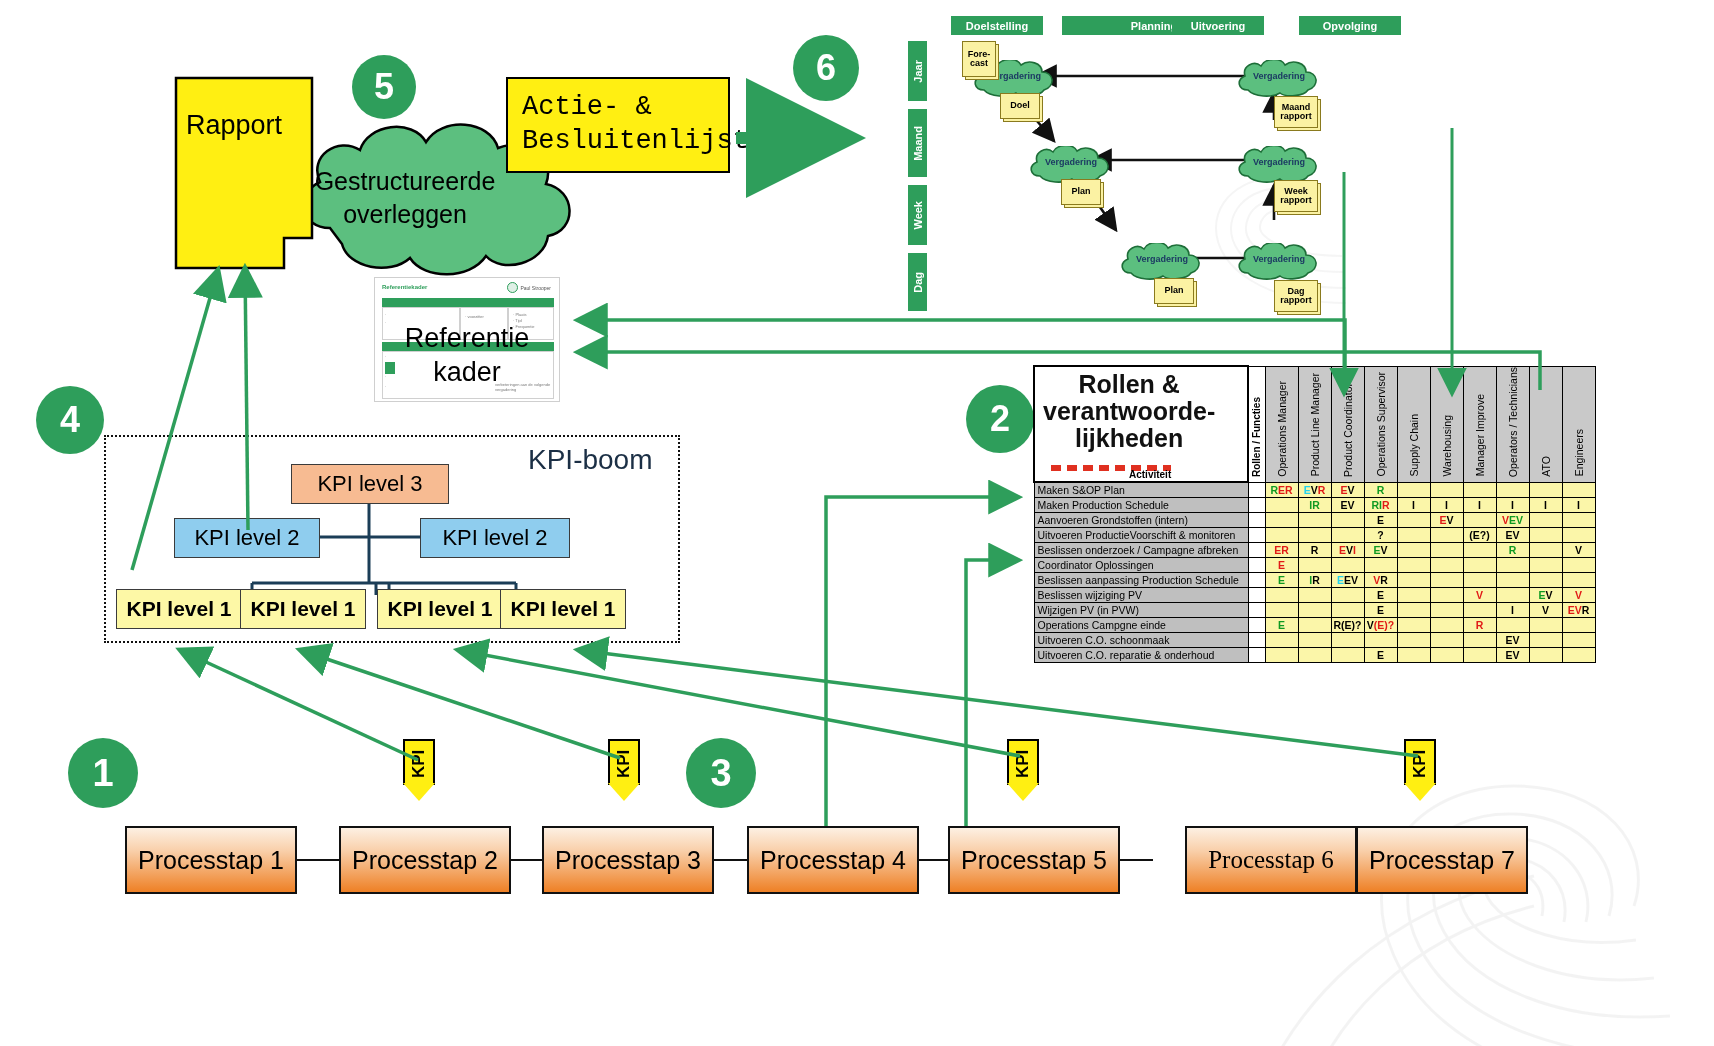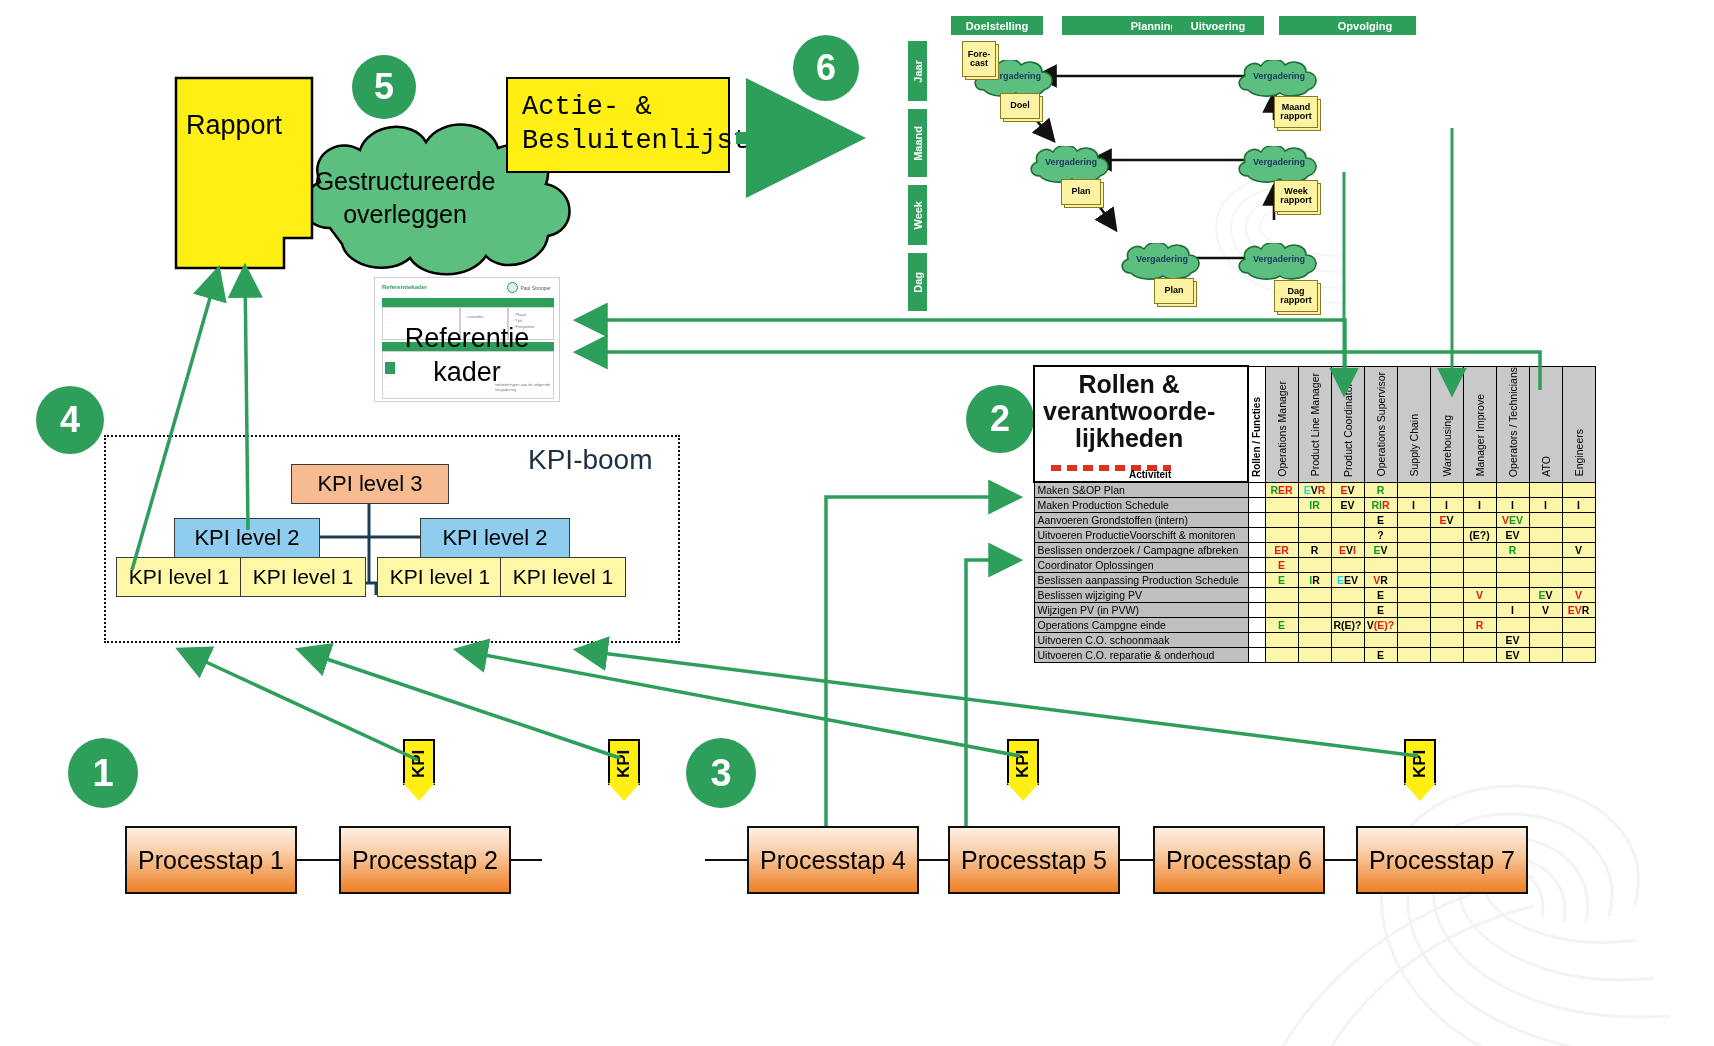--- a/index.html
+++ b/index.html
@@ -34,22 +34,22 @@
   
   .kpibox{position:absolute;left:104px;top:435px;width:576px;height:208px;
           border:2px dotted #111;box-sizing:border-box;}
   .kpiboom-label{position:absolute;left:528px;top:444px;font-size:28px;color:#1b2f45;}
   .kpi3{position:absolute;left:291px;top:448px;width:156px;height:38px;background:#f7bb92;
         border:1px solid #3b3b3b;display:flex;align-items:center;justify-content:center;font-size:22px;margin-top:16px;}
   .kpi2a{position:absolute;left:174px;top:518px;width:144px;height:38px;background:#8fcdee;
         border:1px solid #3b3b3b;display:flex;align-items:center;justify-content:center;font-size:22px;}
   .kpi2b{position:absolute;left:420px;top:518px;width:148px;height:38px;background:#8fcdee;
         border:1px solid #3b3b3b;display:flex;align-items:center;justify-content:center;font-size:22px;}
-  .kpi1{position:absolute;top:557px;width:124px;height:38px;background:#fdf8a6;
-        border:1px solid #3b3b3b;display:flex;align-items:center;justify-content:center;font-size:21px;}
+  .kpi1{position:absolute;top:589px;width:124px;height:38px;background:#fdf8a6;
+        border:1px solid #3b3b3b;display:flex;align-items:center;justify-content:center;font-size:21px;font-weight:bold;}
   .kpi1.n0{left:116px;} .kpi1.n1{left:240px;} .kpi1.n2{left:377px;} .kpi1.n3{left:500px;}
 
   
   .pstep{position:absolute;top:826px;width:172px;height:68px;
          background:linear-gradient(to bottom,#fdf0e3 0%,#f9d0ab 35%,#ee8025 100%);
          border:2px solid #111;display:flex;align-items:center;justify-content:center;
          font-size:25px;box-sizing:border-box;}
   .connline{position:absolute;top:859px;height:2px;background:#111;}
 
   
@@ -206,23 +206,24 @@
 
   <div class="connline" style="left:297px;width:42px;"></div>
   <div class="connline" style="left:502px;width:40px;"></div>
   <div class="connline" style="left:705px;width:42px;"></div>
   <div class="connline" style="left:910px;width:38px;"></div>
   <div class="connline" style="left:1111px;width:42px;"></div>
   <div class="connline" style="left:1316px;width:40px;"></div>
 
   <div class="pstep" style="left:125px;">Processtap 1</div>
   <div class="pstep" style="left:339px;">Processtap 2</div>
+  <div class="pstep" style="left:542px;">Processtap 3</div>
   <div class="pstep" style="left:747px;">Processtap 4</div>
   <div class="pstep" style="left:948px;">Processtap 5</div>
-  <div class="pstep" style="left:1153px;">Processtap 6</div>
+  <div class="pstep" style="left:1185px;font-family:Liberation Serif, serif;">Processtap 6</div>
   <div class="pstep" style="left:1356px;">Processtap 7</div>
 
   <div class="kpiflag" style="left:403px;top:739px;">
     <div class="tipb"></div>
       <div class="body"></div>
       <div class="tip"></div>
     <div class="lbl">KPI</div>
   </div>
   <div class="kpiflag" style="left:608px;top:739px;">
     <div class="tipb"></div>
@@ -437,21 +438,21 @@
           <td class="cell"></td>
           <td class="cell"></td>
         </tr>
       </tbody>
   </table>
 
   <div class="mrframe">
     <div class="mr-col" style="left:28px;top:8px;width:92px;">Doelstelling</div>
     <div class="mr-col" style="left:139px;top:8px;width:92px;padding-left:46px;">Planning</div>
     <div class="mr-col" style="left:249px;top:8px;width:92px;">Uitvoering</div>
-    <div class="mr-col" style="left:356px;top:8px;width:102px;padding-left:35px;">Opvolging</div>
+    <div class="mr-col" style="left:376px;top:8px;width:102px;">Opvolging</div>
 
     <div class="mr-row" style="left:2px;top:33px;height:60px;">
         <span>Jaar</span>
       </div>
     <div class="mr-row" style="left:2px;top:101px;height:68px;">
         <span>Maand</span>
       </div>
     <div class="mr-row" style="left:2px;top:177px;height:60px;">
         <span>Week</span>
       </div>

